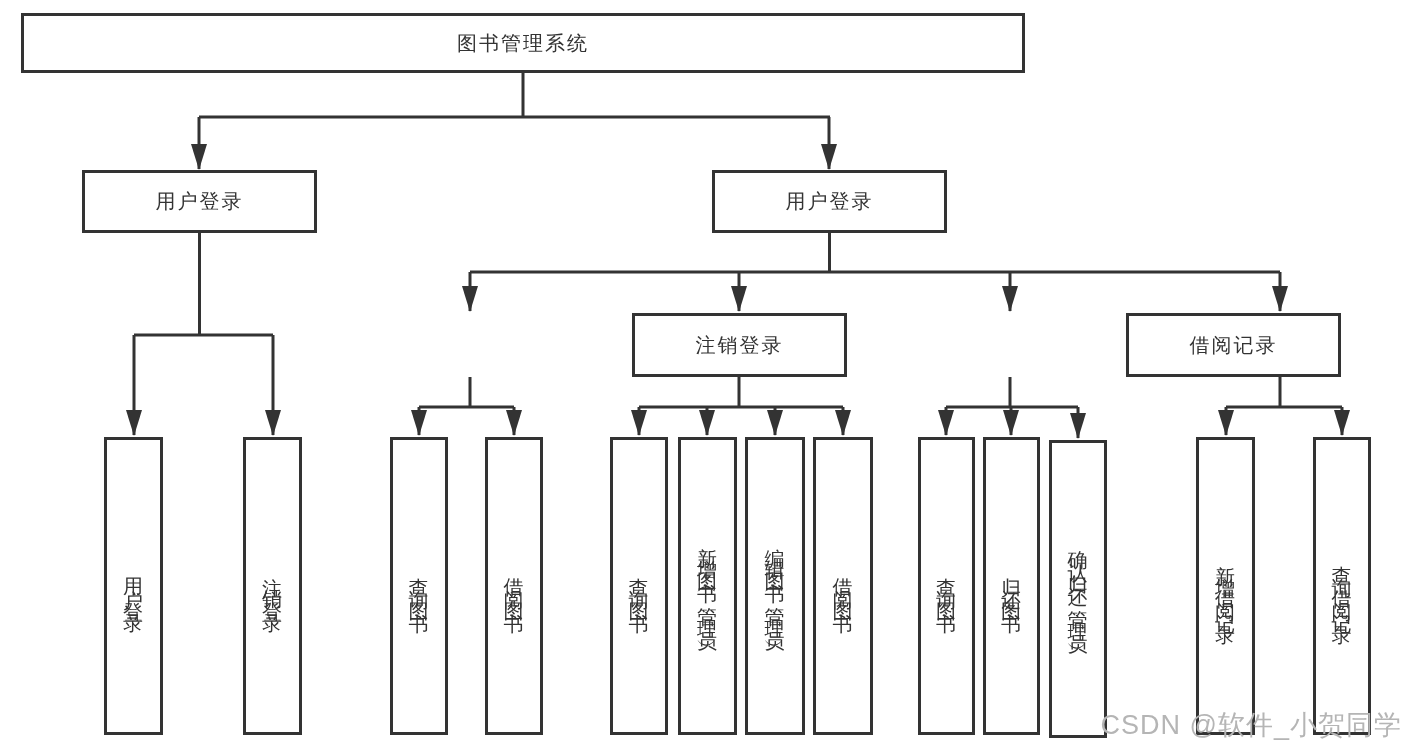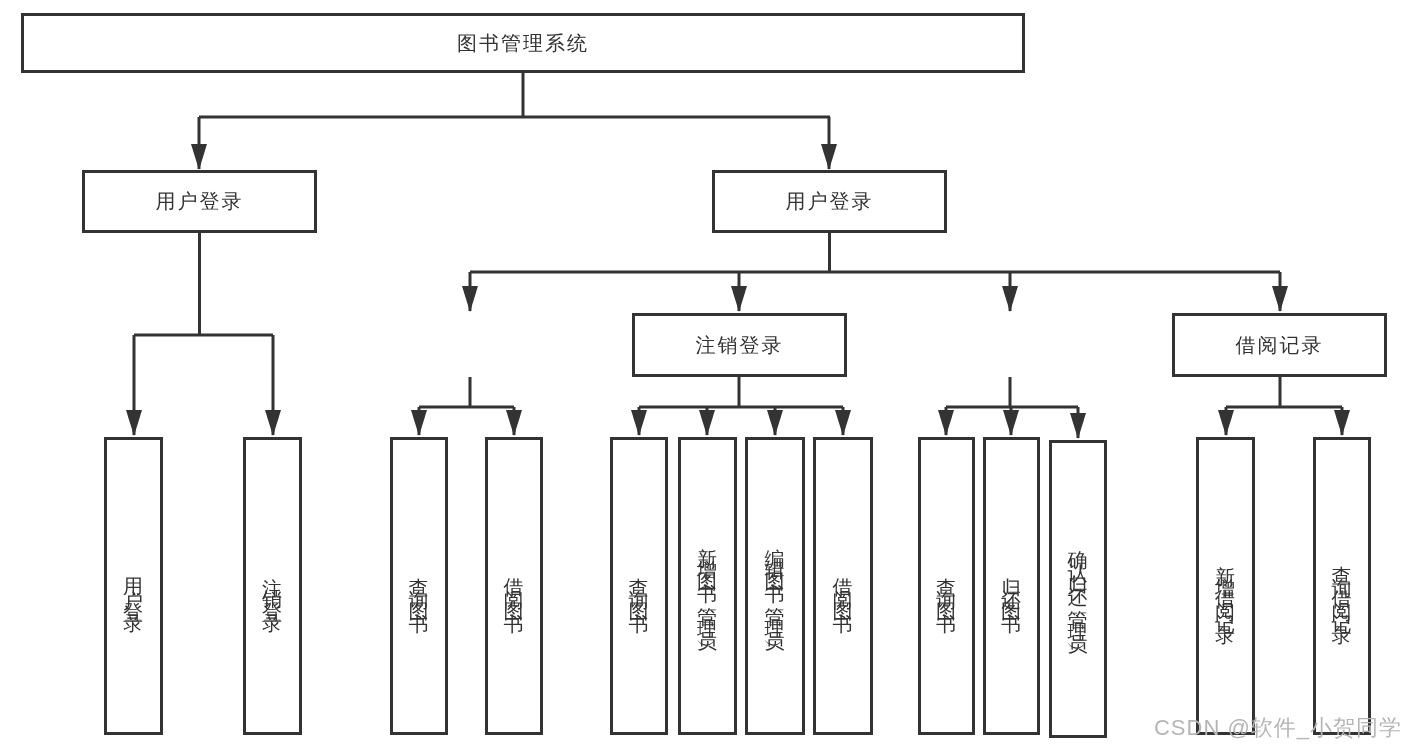--- a/index.html
+++ b/index.html
@@ -39,21 +39,21 @@
     text-orientation: mixed;
     letter-spacing: 12px;
     font-size: 20px;
     line-height: 1;
     padding: 4px 0;
   }
   .watermark {
     position: absolute;
     right: 3px;
     bottom: 4px;
-    font-size: 22px;
+    font-size: 27px;
     color: #b5b5b5;
     letter-spacing: 1px;
     white-space: nowrap;
   }
 </style>
 </head>
 <body>
 
 <div class="stage">
 
@@ -94,21 +94,21 @@
       <line x1="1342" y1="407" x2="1342" y2="435" marker-end="url(#arw)"></line>
     </g>
   </svg>
 
   <div class="node" style="left:21px; top:13px; width:1004px; height:60px">图书管理系统</div>
 
   <div class="node" style="left:82px; top:170px; width:235px; height:63px">用户登录</div>
   <div class="node" style="left:712px; top:170px; width:235px; height:63px">用户登录</div>
 
   <div class="node" style="left:632px; top:313px; width:215px; height:64px">注销登录</div>
-  <div class="node" style="left:1172px; top:313px; width:215px; height:64px">借阅记录</div>
+  <div class="node" style="left:1126px; top:313px; width:215px; height:64px">借阅记录</div>
 
   <div class="node vertical" style="left:104px; top:437px; width:59px; height:298px">用户登录</div>
   <div class="node vertical" style="left:243px; top:437px; width:59px; height:298px">注销登录</div>
 
   <div class="node vertical" style="left:390px; top:437px; width:58px; height:298px">查询图书</div>
   <div class="node vertical" style="left:485px; top:437px; width:58px; height:298px">借阅图书</div>
 
   <div class="node vertical" style="left:610px; top:437px; width:58px; height:298px">查询图书</div>
   <div class="node vertical" style="left:678px; top:437px; width:59px; height:298px">新增图书（管理员）</div>
   <div class="node vertical" style="left:745px; top:437px; width:60px; height:298px">编辑图书（管理员）</div>

